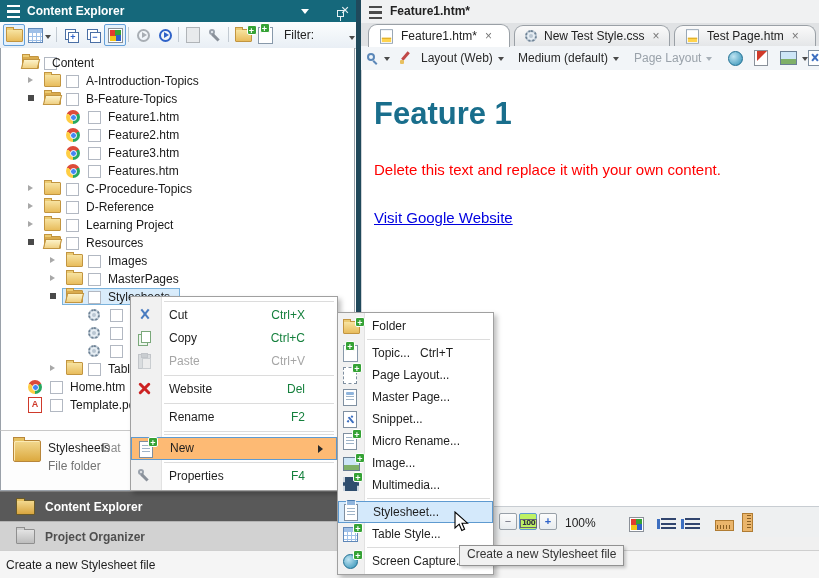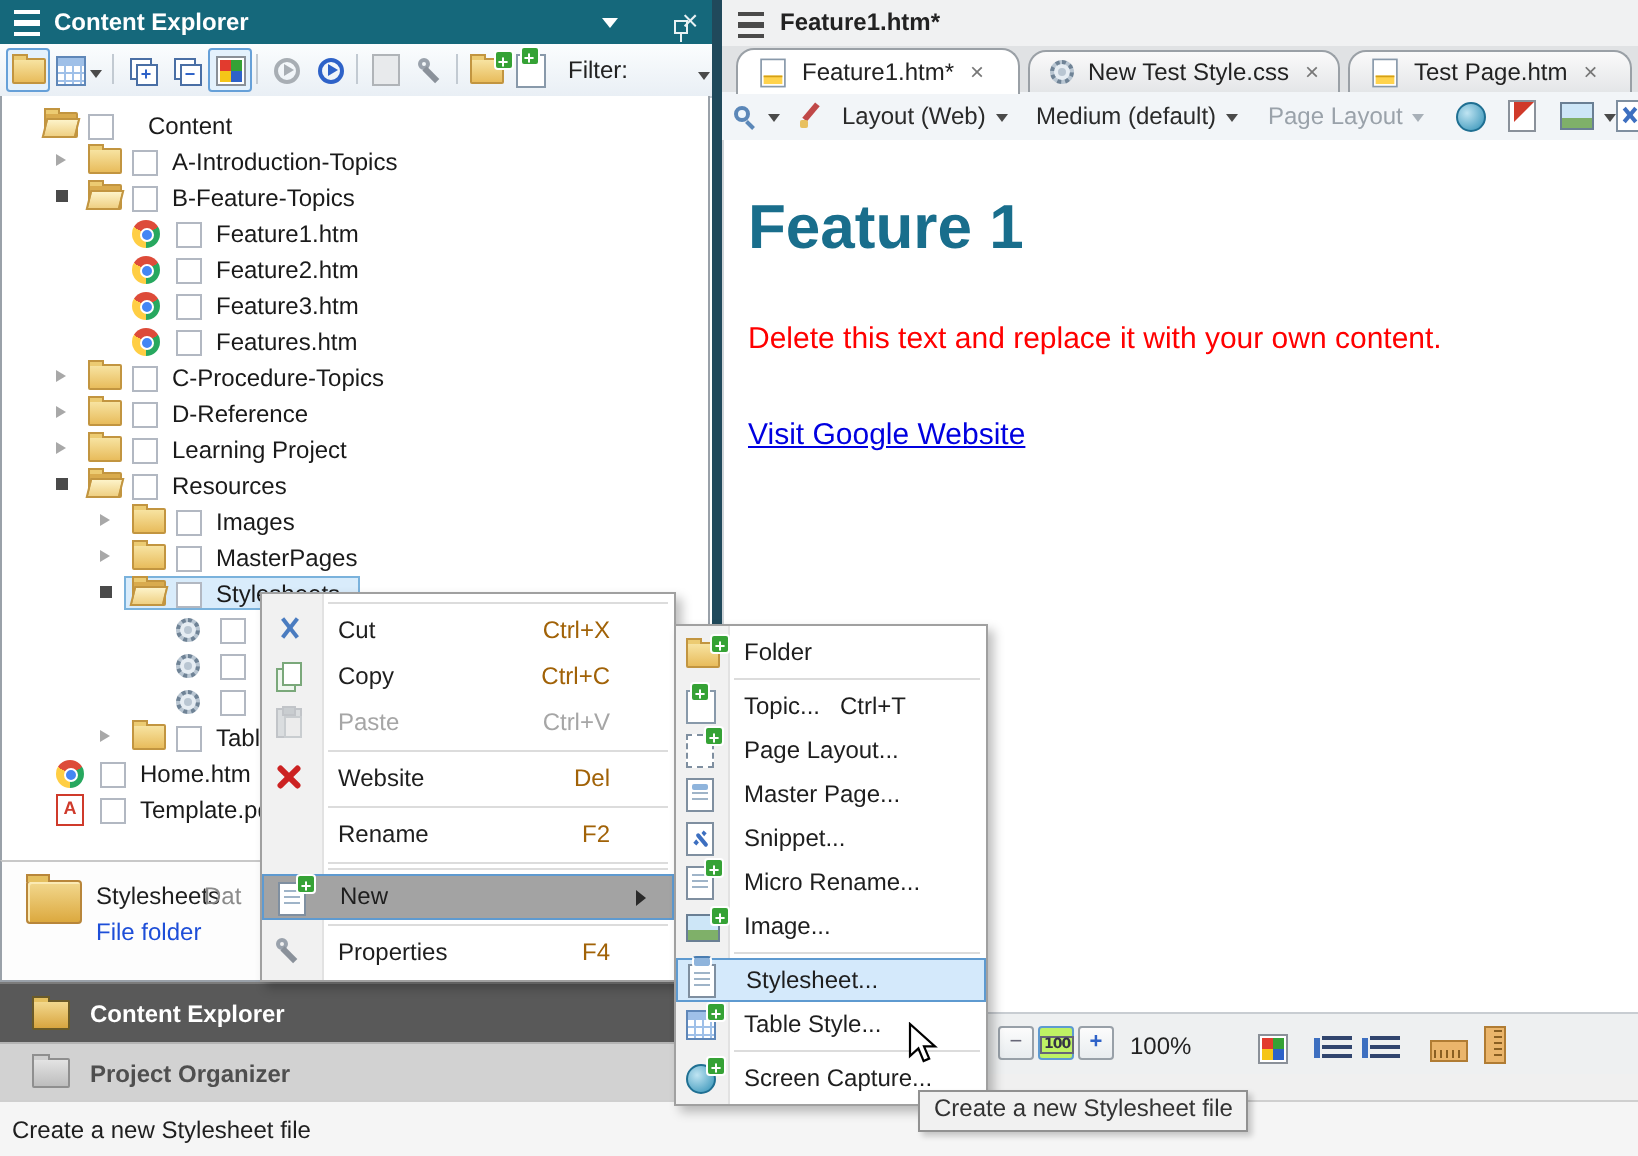--- a/index.html
+++ b/index.html
@@ -65,21 +65,21 @@
   .trow .ticon{position:absolute;top:2px;}
   .tlab{position:absolute;top:0;line-height:18px;white-space:nowrap;color:#1a1a1a;}
   .selbox{position:absolute;left:60px;top:0;width:118px;height:17px;background:#d9ecfb;border:1px solid #7ab2dc;box-sizing:border-box;}
 
   
   #preview{position:absolute;left:0;top:430px;width:356px;height:61px;background:#fdfdfd;border:1px solid #9aa1a9;border-top:1px solid #c8c8c8;box-sizing:border-box;}
   #preview .bigfolder{position:absolute;left:12px;top:9px;width:26px;height:20px;background:linear-gradient(#f2d88e,#dca93f);border:1px solid #b8863a;border-radius:2px;box-shadow:inset 1px 1px 0 #fbeab4;}
   #preview .bigfolder::before{content:"";position:absolute;top:-4px;left:-1px;width:10px;height:3px;background:#e5c060;border:1px solid #b8863a;border-bottom:none;}
   #preview .pname{position:absolute;left:47px;top:10px;color:#1e1e1e;}
   #preview .pmeta{position:absolute;left:101px;top:10px;color:#8a8a8a;}
-  #preview .ptype{position:absolute;left:47px;top:28px;color:#1d4ed8;text-align:center;}
+  #preview .ptype{position:absolute;left:47px;top:28px;color:#737373;text-align:center;}
   .btab{position:absolute;left:0;width:356px;display:flex;align-items:center;font-weight:bold;}
   #tab-ce{top:491px;height:30px;background:#595959;color:#fff;border-top:1px solid #7c7c7c;}
   #tab-po{top:521px;height:29px;background:#d2d2d2;color:#4f4f4f;border-top:1px solid #b4b4b4;}
   .btab .bticon{margin:0 10px 0 16px;}
   .i-fold-dark{width:17px;height:13px;background:linear-gradient(#f2d88e,#d8a53f);border:1px solid #6a5a28;border-radius:1px;}
   .i-fold-dark::before{content:"";position:absolute;top:-3px;left:-1px;width:7px;height:2px;background:#e5c060;border:1px solid #6a5a28;border-bottom:none;}
   .i-fold-gray{width:17px;height:13px;background:linear-gradient(#e3e3e3,#bdbdbd);border:1px solid #8f8f8f;border-radius:1px;}
   .i-fold-gray::before{content:"";position:absolute;top:-3px;left:-1px;width:7px;height:2px;background:#cfcfcf;border:1px solid #8f8f8f;border-bottom:none;}
   #statusbar{position:absolute;left:0;top:550px;width:819px;height:28px;background:#f5f5f5;border-top:1px solid #cfcfcf;}
   #statusbar .stxt{position:absolute;left:6px;top:7px;color:#1e1e1e;}
@@ -134,23 +134,23 @@
   .i-rulerh::after{content:"";position:absolute;left:1px;right:1px;bottom:1px;height:4px;background:repeating-linear-gradient(90deg,#8a5f22 0 1px,transparent 1px 3px);}
   .i-rulerv{width:9px;height:17px;background:#eab56b;border:1px solid #b07c33;}
   .i-rulerv::after{content:"";position:absolute;top:1px;bottom:1px;right:1px;width:4px;background:repeating-linear-gradient(#8a5f22 0 1px,transparent 1px 3px);}
 
   
   #context-menu{position:absolute;left:130px;top:296px;width:208px;box-sizing:border-box;background:#fff;border:1px solid #a0a0a0;box-shadow:3px 3px 5px rgba(0,0,0,.25);padding:2px 0;z-index:50;}
   #context-menu .gutter{position:absolute;left:0;top:0;bottom:0;width:30px;background:#f1f1f1;border-right:1px solid #e2e2e2;}
   .mi{position:relative;height:23px;line-height:23px;padding-left:38px;box-sizing:border-box;}
   .mi .mico{position:absolute;left:7px;top:4px;}
   .mi .mlab{color:#1e1e1e;}
-  .mi .msc{position:absolute;right:32px;color:#a16207;}
+  .mi .msc{position:absolute;right:32px;color:#15803d;}
   .mi.dis .mlab,.mi.dis .msc{color:#a6a6a6;}
-  .mi.hi{background:#a3a3a3;border:1px solid #5e9ad0;line-height:21px;}
+  .mi.hi{background:#fdba74;border:1px solid #5e9ad0;line-height:21px;}
   .mi .marr{position:absolute;right:9px;top:7px;width:0;height:0;border:4px solid transparent;border-left:5px solid #2a2a2a;}
   .msep{height:1px;background:#dcdcdc;margin:2px 3px 2px 33px;}
   #new-submenu{position:absolute;left:337px;top:312px;width:157px;box-sizing:border-box;background:#fff;border:1px solid #a0a0a0;box-shadow:3px 3px 5px rgba(0,0,0,.25);padding:2px 0;z-index:60;}
   #new-submenu .gutter{position:absolute;left:0;top:0;bottom:0;width:26px;background:#f1f1f1;border-right:1px solid #e2e2e2;}
   .smi{position:relative;height:22px;line-height:22px;padding-left:34px;box-sizing:border-box;}
   .smi .mico{position:absolute;left:5px;top:3px;}
   .smi .msc{position:absolute;right:40px;}
   .smi.hi{background:#d4e9fb;border:1px solid #5e9ad0;line-height:20px;}
   .ssep{height:1px;background:#dcdcdc;margin:2px 3px 2px 29px;}
 
@@ -238,21 +238,21 @@
           <span class="ico i-topic plus"></span>
         </span>
       <span class="fltlab">Filter:</span>
       <span class="tri-dk abs" style="left:344px;top:10px;"></span>
     </div>
 
     <div id="tree">
       <div class="trow" style="top:6px;">
         <span class="ticon ico i-folder-open" style="left:20px;"></span>
         <span class="cb" style="left:42px;"></span>
-        <span class="tlab" style="left:72px;">Content</span>
+        <span class="tlab" style="left:50px;">Content</span>
       </div>
       <div class="trow" style="top:24px;">
         <span class="exp-c" style="left:26px;"></span>
         <span class="ticon ico i-folder" style="left:42px;"></span>
         <span class="cb" style="left:64px;"></span>
         <span class="tlab" style="left:84px;">A-Introduction-Topics</span>
       </div>
       <div class="trow" style="top:42px;">
         <span class="exp-o" style="left:26px;"></span>
         <span class="ticon ico i-folder-open" style="left:42px;"></span>
@@ -539,20 +539,24 @@
       <span class="mlab">Snippet...</span>
     </div>
     <div class="smi">
       <span class="mico ico i-page plus"></span>
       <span class="mlab">Micro Rename...</span>
     </div>
     <div class="smi">
       <span class="mico ico i-photo plus" style="top:5px;"></span>
       <span class="mlab">Image...</span>
     </div>
+    <div class="smi">
+      <span class="mico ico i-film plus"></span>
+      <span class="mlab">Multimedia...</span>
+    </div>
     <div class="ssep"></div>
     <div class="smi hi">
       <span class="mico ico i-page acc-blue plus" style="top:2px;"></span>
       <span class="mlab">Stylesheet...</span>
     </div>
     <div class="smi">
       <span class="mico ico i-tbl plus" style="top:4px;"></span>
       <span class="mlab">Table Style...</span>
     </div>
     <div class="ssep"></div>

